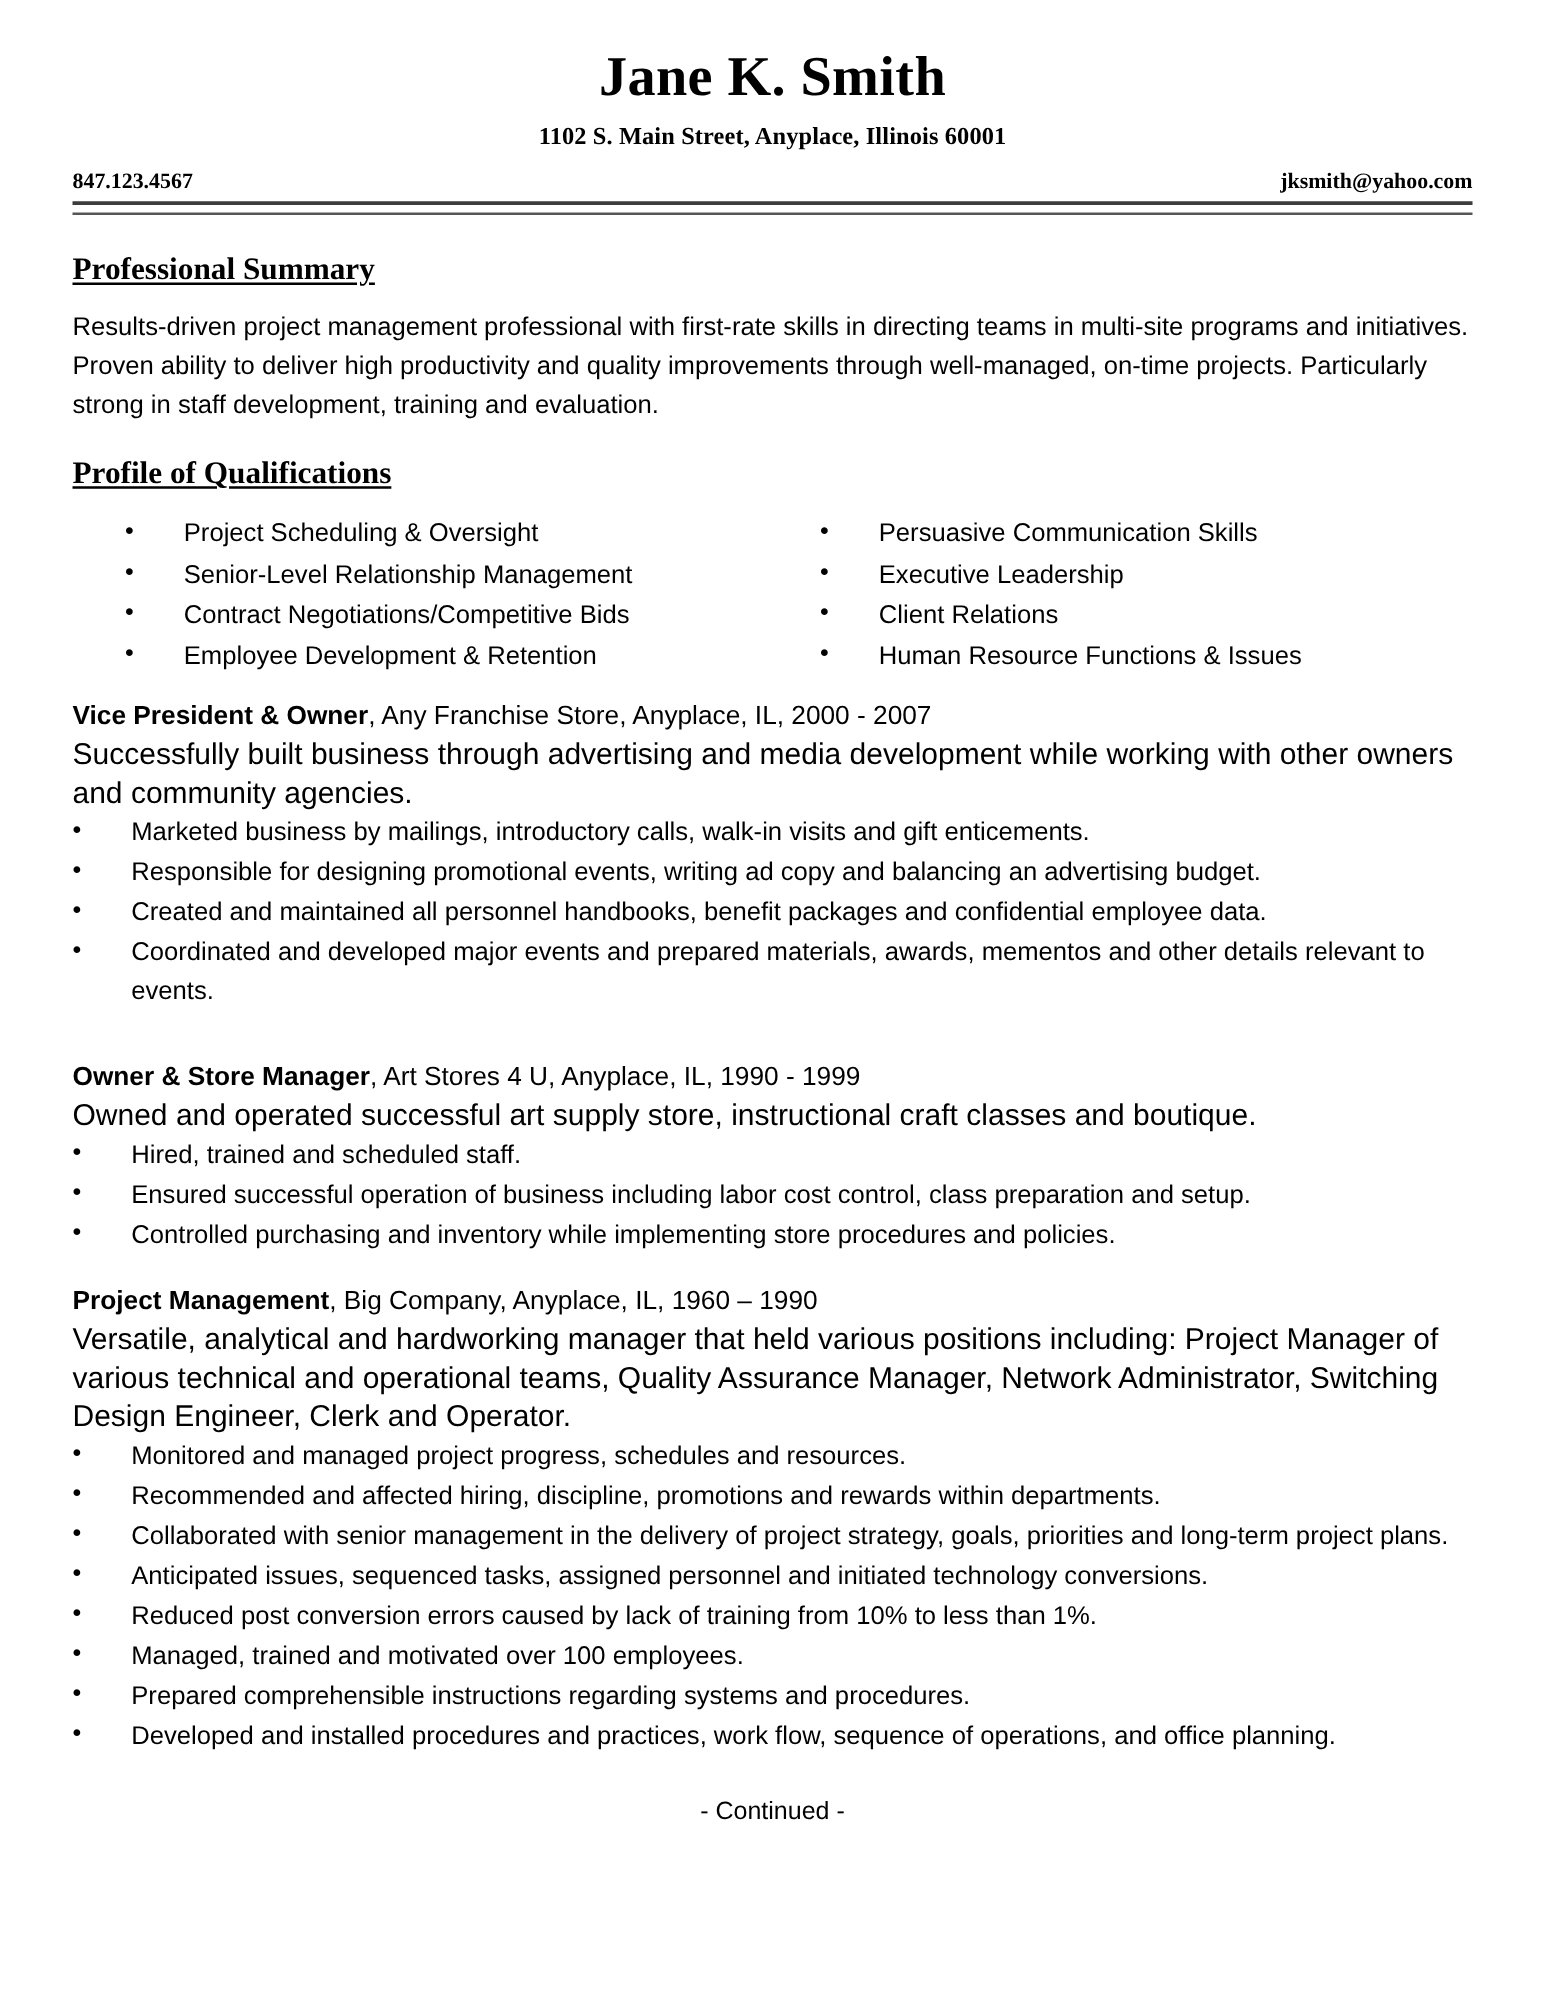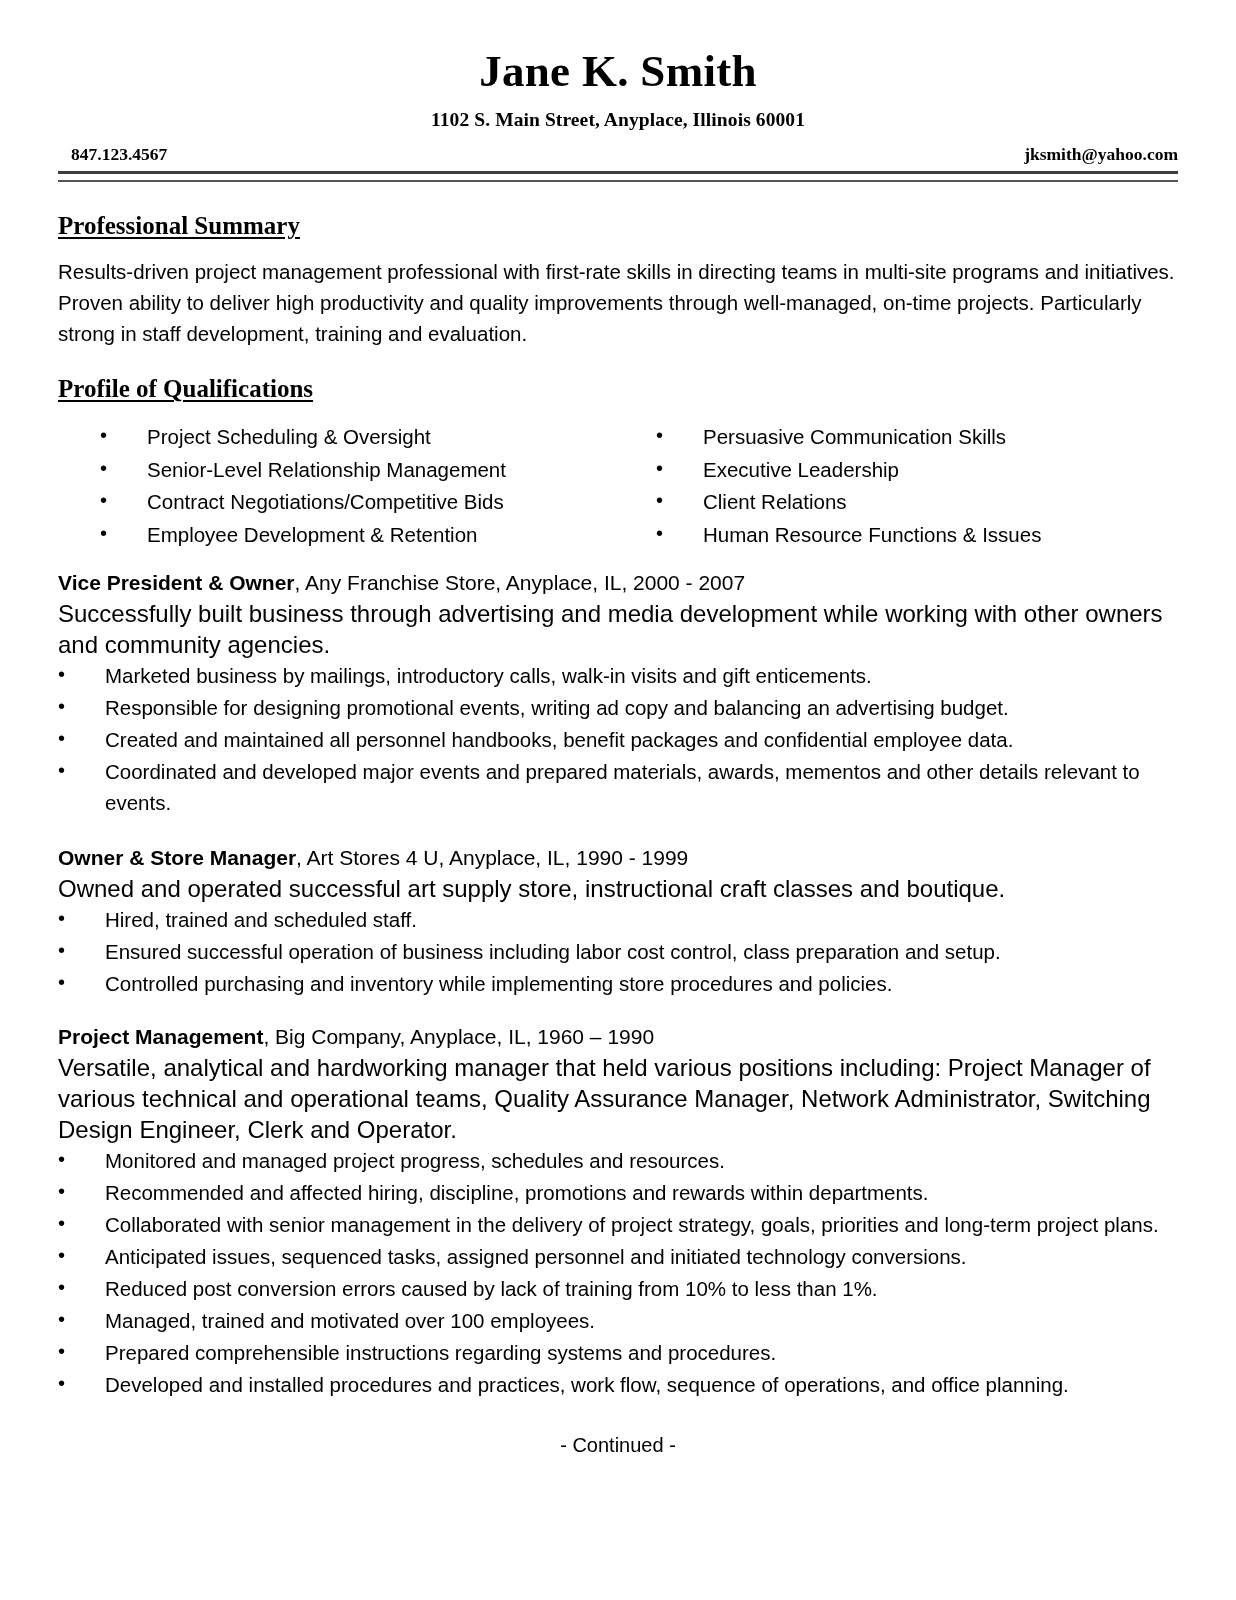--- a/index.html
+++ b/index.html
@@ -15,21 +15,21 @@
     font-family: "Liberation Sans", sans-serif;
     color: #000000;
     overflow: hidden;
   }
 
   .page {
     position: relative;
     width: 1236px;
     height: 1440px;
     box-sizing: border-box;
-    padding: 14px 58px;
+    padding: 4px 58px;
   }
 
   
   .name {
     font-family: "Liberation Serif", serif;
     font-weight: bold;
     font-size: 45px;
     text-align: center;
     letter-spacing: 0.3px;
     line-height: 1.05;
@@ -47,21 +47,21 @@
 
   .contact-row {
     display: flex;
     justify-content: space-between;
     align-items: flex-end;
     margin-top: 13px;
     font-family: "Liberation Serif", serif;
     font-weight: bold;
     font-size: 17.5px;
   }
-  .contact-phone { text-align: center; margin-left: 13px; }
+  .contact-phone { text-align: center; }
   .contact-email { text-align: right; }
 
   .header-rule {
     margin-top: 6px;
     height: 6px;
     border-top: 3px solid #3d3d3d;
     border-bottom: 2px solid #565656;
     background: #ffffff;
   }
 
@@ -141,21 +141,21 @@
     line-height: 31px;
     margin: 0;
   }
 
   .job-bullets {
     margin-top: 13px;
     padding-left: 46px;
   }
   .job-bullets > li { margin-bottom: 1px; }
 
-  .job2 { margin-top: 24px; }
+  .job2 { margin-top: 38px; }
   .job3 { margin-top: 22px; }
 
   .job3-bullets > li { margin-bottom: -1px; }
 
   
   .footer-note {
     text-align: center;
     font-size: 20px;
     margin-top: 34px;
   }

